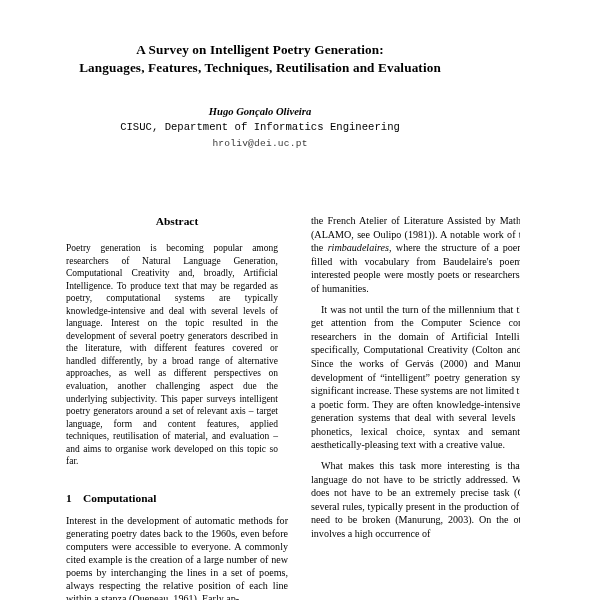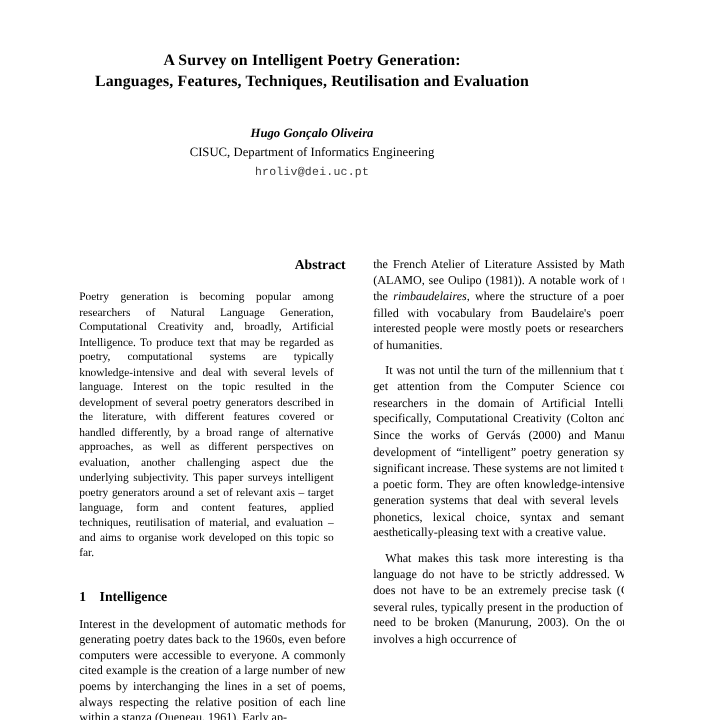--- a/index.html
+++ b/index.html
@@ -42,20 +42,21 @@
   }
   .author-name {
     font-size: 10.6px;
     font-weight: bold;
     line-height: 15.5px;
     font-style: italic;
   }
   .author-affil {
     font-size: 10.6px;
     line-height: 15.5px;
+    font-family: Liberation Mono, monospace;
   }
   .author-email {
     font-family: "Liberation Mono", "DejaVu Sans Mono", monospace;
     font-size: 9.6px;
     line-height: 16px;
     color: #3a3a3a;
     letter-spacing: 0.02em;
     margin-top: 1px;
   }
 
@@ -68,21 +69,21 @@
   }
   .col {
     position: absolute;
     top: 0;
   }
   .col-left  { left: 66px;  width: 222px; }
   .col-right { left: 311px; width: 281px; }
 
   
   .abstract-heading {
-    text-align: right;
+    text-align: center;
     font-size: 11.4px;
     font-weight: bold;
     line-height: 14px;
     margin: 0 0 14px 0;
   }
   .abstract-body {
     margin-right: 10px;
   }
   .abstract-body p {
     margin: 0;
@@ -142,21 +143,21 @@
 
   <div class="columns">
 
     <div class="col col-left">
       <div class="abstract-heading">Abstract</div>
       <div class="abstract-body">
         <p>Poetry generation is becoming popular among researchers of Natural Language Generation, Computational Creativity and, broadly, Artificial Intelligence. To produce text that may be regarded as poetry, computational systems are typically knowledge-intensive and deal with several levels of language. Interest on the topic resulted in the development of several poetry generators described in the literature, with different features covered or handled differently, by a broad range of alternative approaches, as well as different perspectives on evaluation, another challenging aspect due the underlying subjectivity. This paper surveys intelligent poetry generators around a set of relevant axis – target language, form and content features, applied techniques, reutilisation of material, and evaluation – and aims to organise work developed on this topic so far.</p>
       </div>
 
       <div class="section-heading">
-        <span class="sec-num">1</span><span>Intelligence</span>
+        <span class="sec-num">1</span><span>Computational</span>
       </div>
 
       <p class="body-p">Interest in the development of automatic methods for generating poetry dates back to the 1960s, even before computers were accessible to everyone. A commonly cited example is the creation of a large number of new poems by interchanging the lines in a set of poems, always respecting the relative position of each line within a stanza (Queneau, 1961). Early ap-</p>
     </div>
 
     <div class="col col-right">
       <p class="body-p"><span>the French Atelier of Literature Assisted by Maths and Computers (ALAMO, see Oulipo (1981)). A notable work of the latter includes the </span><span class="it">rimbaudelaires</span><span>, where the structure of a poem by Rimbaud is filled with vocabulary from Baudelaire's poems. At the time, interested people were mostly poets or researchers from the domain of humanities.</span></p>
       <p class="body-p">It was not until the turn of the millennium that this area started to get attention from the Computer Science community, mainly researchers in the domain of Artificial Intelligence (AI) and, specifically, Computational Creativity (Colton and Wiggins, 2012). Since the works of Gervás (2000) and Manurung (2003), the development of “intelligent” poetry generation systems has seen a significant increase. These systems are not limited to rewriting text in a poetic form. They are often knowledge-intensive natural language generation systems that deal with several levels of language (e.g. phonetics, lexical choice, syntax and semantics) to produce aesthetically-pleasing text with a creative value.</p>
       <p class="body-p">What makes this task more interesting is that some levels of language do not have to be strictly addressed. Writing poetic text does not have to be an extremely precise task (Gervás, 2000), as several rules, typically present in the production of natural language, need to be broken (Manurung, 2003). On the other hand, poetry involves a high occurrence of</p>
     </div>

